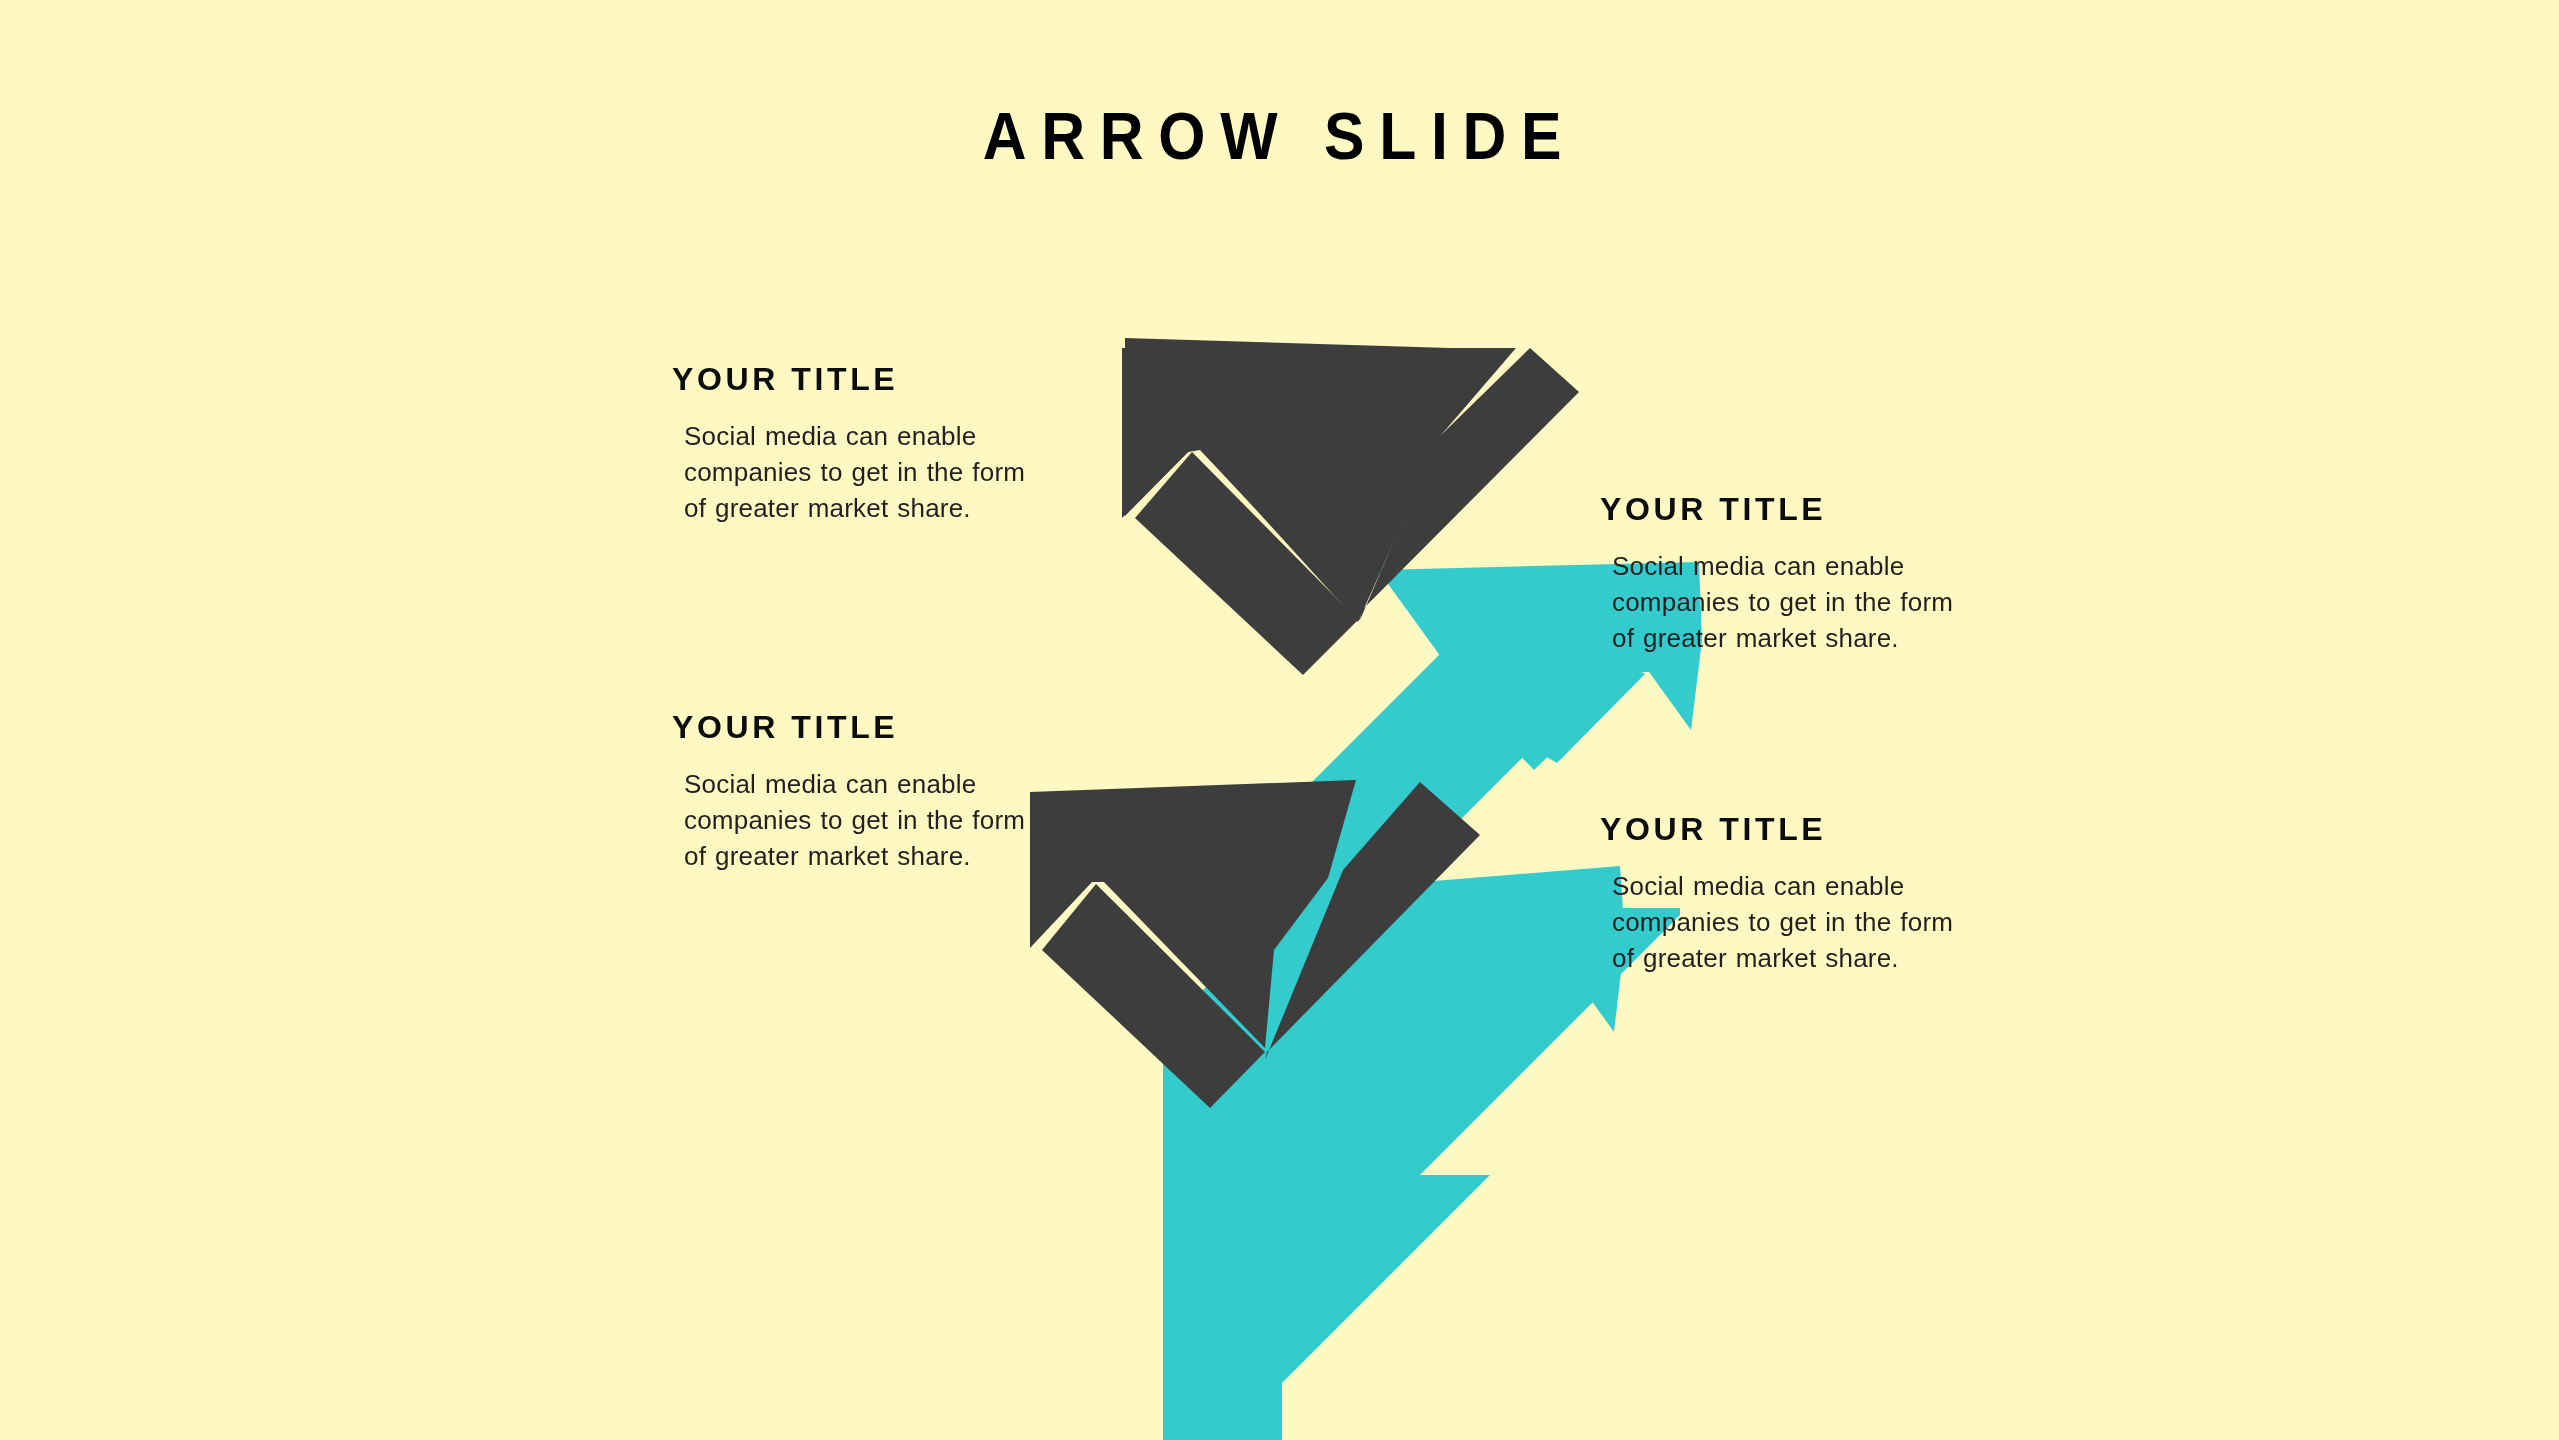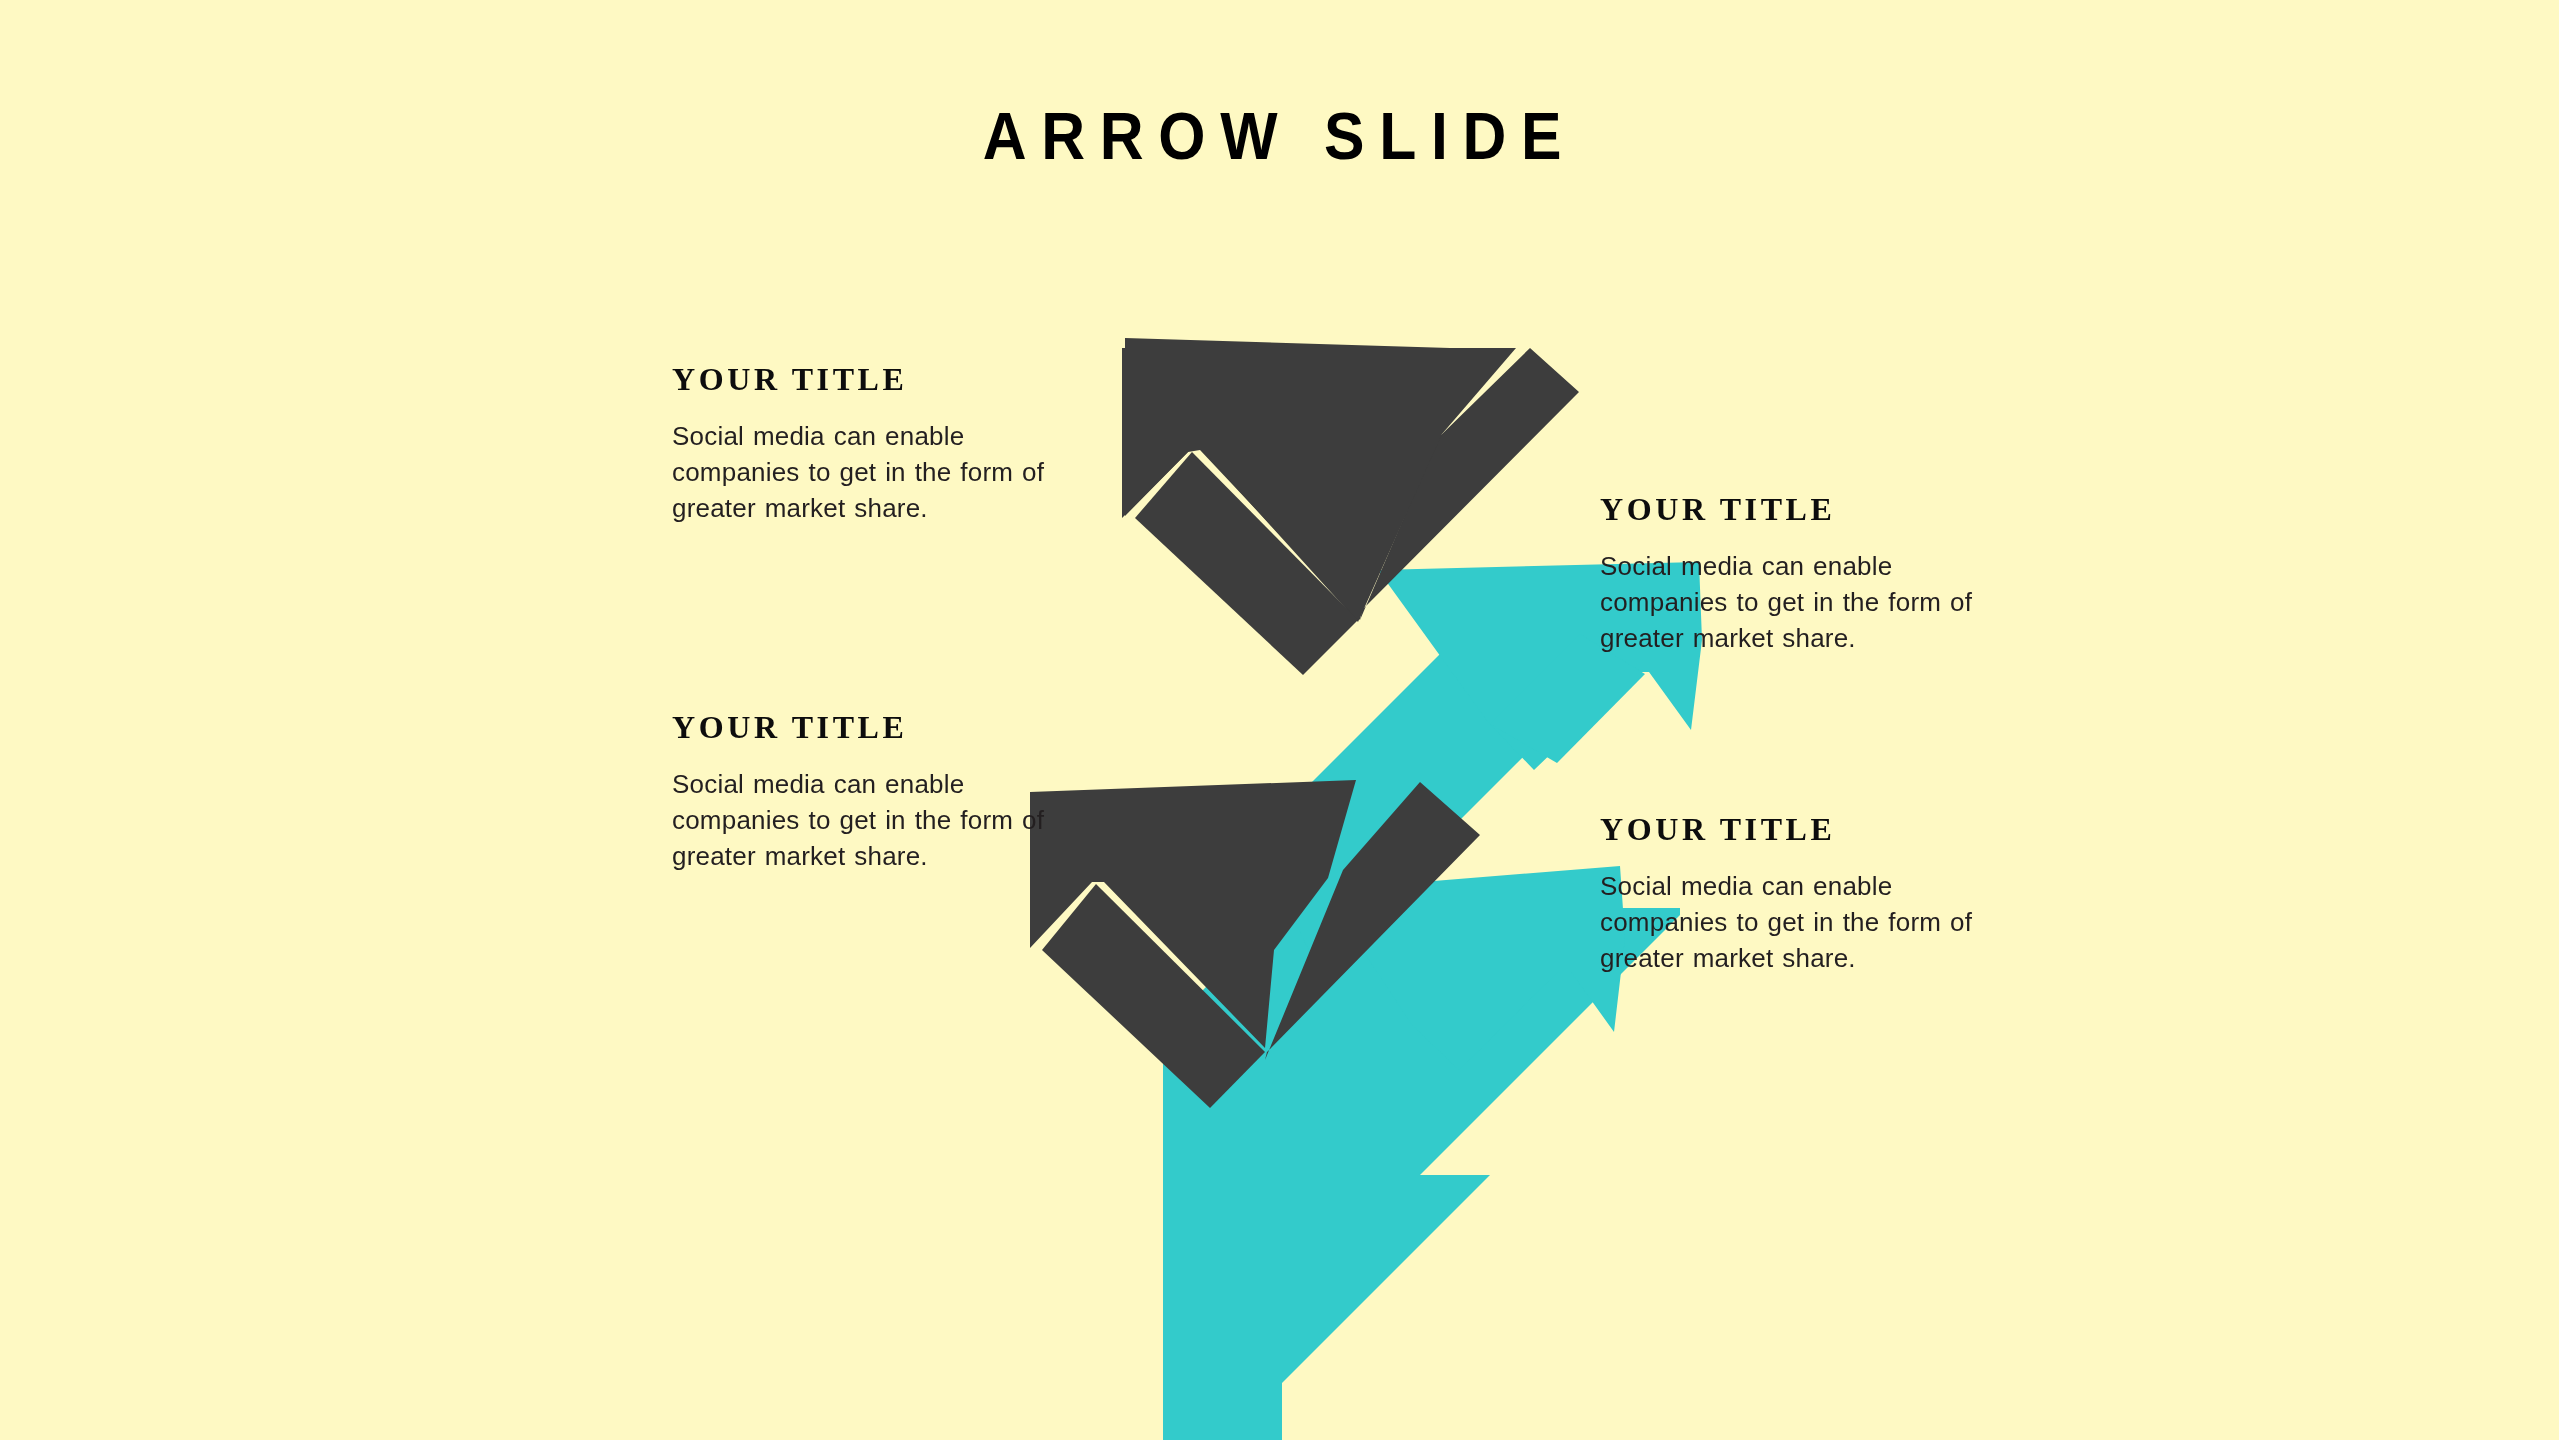--- a/index.html
+++ b/index.html
@@ -39,37 +39,37 @@
     transform: scaleX(0.92);
     transform-origin: center top;
   }
 
   
   .text-block {
     position: absolute;
     width: 380px;
   }
   .block-title {
-    font-family: Liberation Serif, serif;
+    font-family: Liberation Sans, sans-serif;
     font-size: 32px;
     font-weight: 700;
     letter-spacing: 3.6px;
     color: #0d0d0d;
     margin: 0 0 22px 0;
     line-height: 1.1;
     white-space: nowrap;
   }
   .block-body {
     font-family: "Liberation Sans", sans-serif;
     font-size: 26px;
     font-weight: 400;
     color: #231f20;
     line-height: 1.38;
     letter-spacing: 0.2px;
-    margin: 0;
+    margin: 12px;
     word-spacing: 1.5px;
   }
 
   
   .block-1 { left: 672px; top: 362px; }
   .block-2 { left: 672px; top: 710px; }
   
   .block-3 { left: 1600px; top: 492px; }
   .block-4 { left: 1600px; top: 812px; }
 

